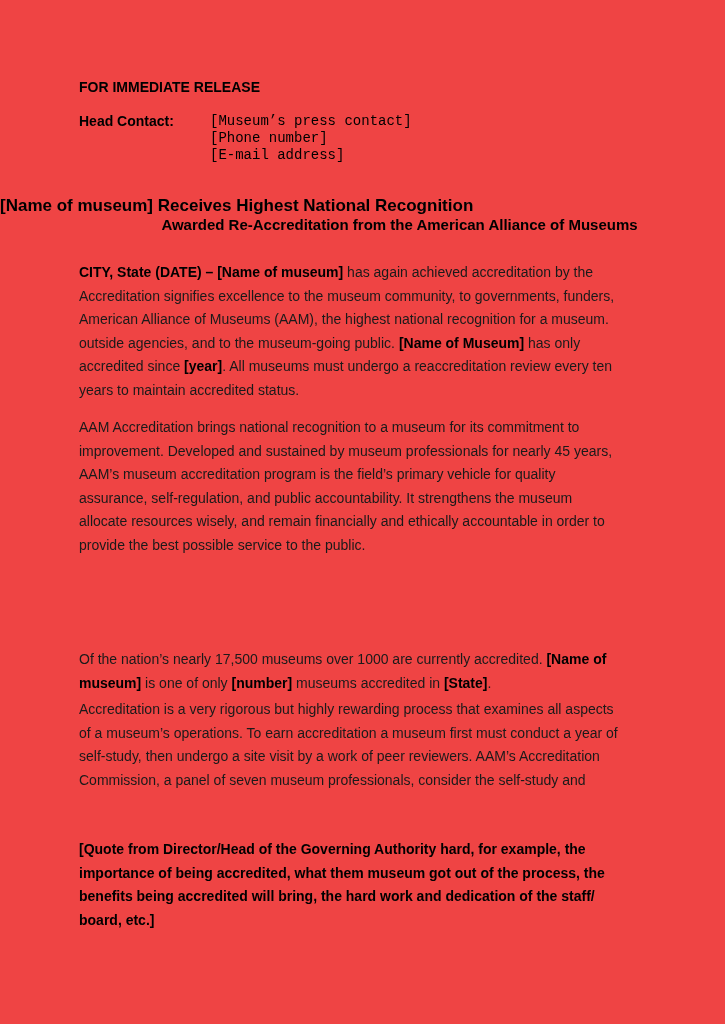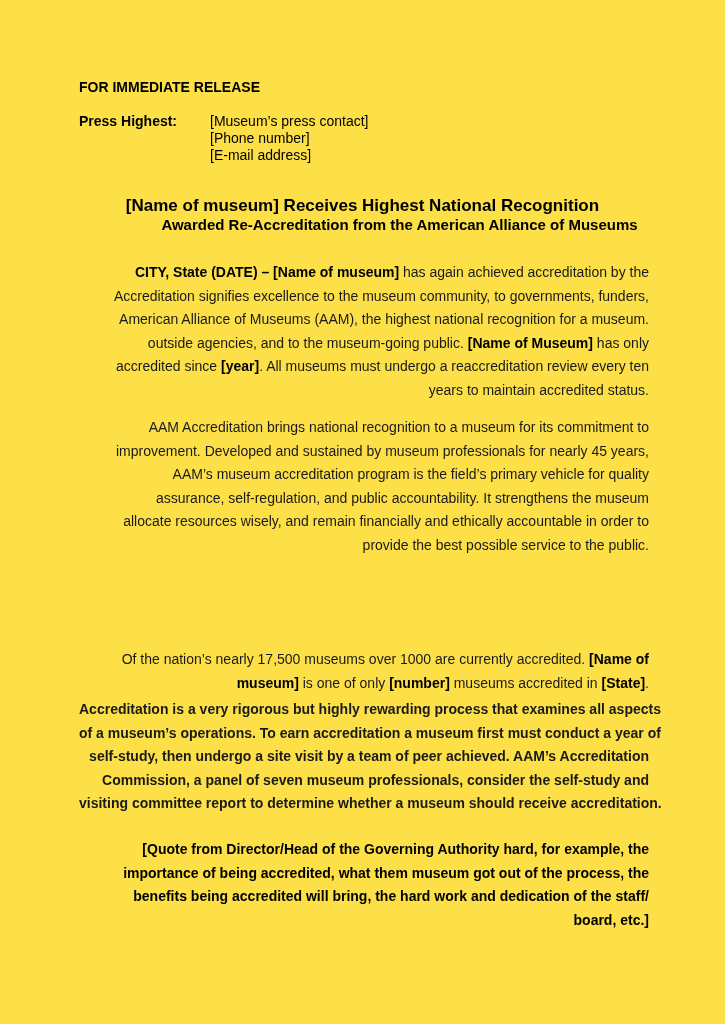--- a/index.html
+++ b/index.html
@@ -12,21 +12,21 @@
       height: 1024px;
       position: relative;
       overflow: hidden;
       font-family: "Liberation Sans", sans-serif;
       color: #000000;
     }
     .page {
       position: absolute;
       left: 0; top: 0;
       width: 725px; height: 1024px;
-      background: #fde047;
+      background: #ef4444;
     }
     .release {
       position: absolute;
       left: 79px;
       top: 79px;
       font-size: 14px;
       font-weight: bold;
       line-height: 17px;
       white-space: nowrap;
     }
@@ -43,27 +43,26 @@
       top: 0;
       font-weight: bold;
       white-space: nowrap;
     }
     .contact-lines {
       position: absolute;
       left: 131px;
       top: 0;
       white-space: nowrap;
     }
-    .contact-lines div { height: 17px; }
+    .contact-lines div { height: 17px; font-family: Liberation Mono, monospace; }
     .headline {
       position: absolute;
       left: 0;
       width: 725px;
       top: 196px;
-      text-align: center;
       font-size: 17px;
       font-weight: bold;
       line-height: 20px;
       white-space: nowrap;
     }
     .subheadline {
       position: absolute;
       left: 0;
       width: 725px;
       top: 216px;
@@ -76,36 +75,36 @@
     }
     .para {
       position: absolute;
       left: 79px;
       width: 570px;
       font-size: 14px;
       line-height: 23.5px;
       color: #1a1a1a;
     }
     .para b { color: #000; }
-    .para .line { display: block; white-space: nowrap; text-align: right; }
+    .para .line { display: block; white-space: nowrap; }
     #p1 { top: 261px; }
     #p2 { top: 416px; }
     #p3 { top: 628px; margin-top: 20px; }
-    #p4 { top: 698px; font-weight: bold; }
+    #p4 { top: 698px; }
     #p5 { top: 838px; font-weight: bold; color: #000; }
   </style>
 </head>
 <body>
 
 <div class="page">
 
   <div class="release">FOR IMMEDIATE RELEASE</div>
 
   <div class="contact">
-    <div class="contact-label">Press Highest:</div>
+    <div class="contact-label">Head Contact:</div>
     <div class="contact-lines">
       <div>[Museum’s press contact]</div>
       <div>[Phone number]</div>
       <div>[E-mail address]</div>
     </div>
   </div>
 
   <div class="headline">[Name of museum] Receives Highest National Recognition</div>
   <div class="subheadline">Awarded Re-Accreditation from the American Alliance of Museums</div>
 
@@ -128,23 +127,22 @@
   </div>
 
   <div class="para" id="p3">
     <span class="line"><span>Of the nation’s nearly 17,500 museums over 1000 are currently accredited. </span><b>[Name of</b></span>
     <span class="line"><b>museum]</b><span> is one of only </span><b>[number]</b><span> museums accredited in </span><b>[State]</b><span>.</span></span>
   </div>
 
   <div class="para" id="p4">
     <span class="line">Accreditation is a very rigorous but highly rewarding process that examines all aspects</span>
     <span class="line">of a museum’s operations. To earn accreditation a museum first must conduct a year of</span>
-    <span class="line">self-study, then undergo a site visit by a team of peer achieved. AAM’s Accreditation</span>
+    <span class="line">self-study, then undergo a site visit by a work of peer reviewers. AAM’s Accreditation</span>
     <span class="line">Commission, a panel of seven museum professionals, consider the self-study and</span>
-    <span class="line">visiting committee report to determine whether a museum should receive accreditation.</span>
   </div>
 
   <div class="para" id="p5">
     <span class="line">[Quote from Director/Head of the Governing Authority hard, for example, the</span>
     <span class="line">importance of being accredited, what them museum got out of the process, the</span>
     <span class="line">benefits being accredited will bring, the hard work and dedication of the staff/</span>
     <span class="line">board, etc.]</span>
   </div>
 
 </div>

